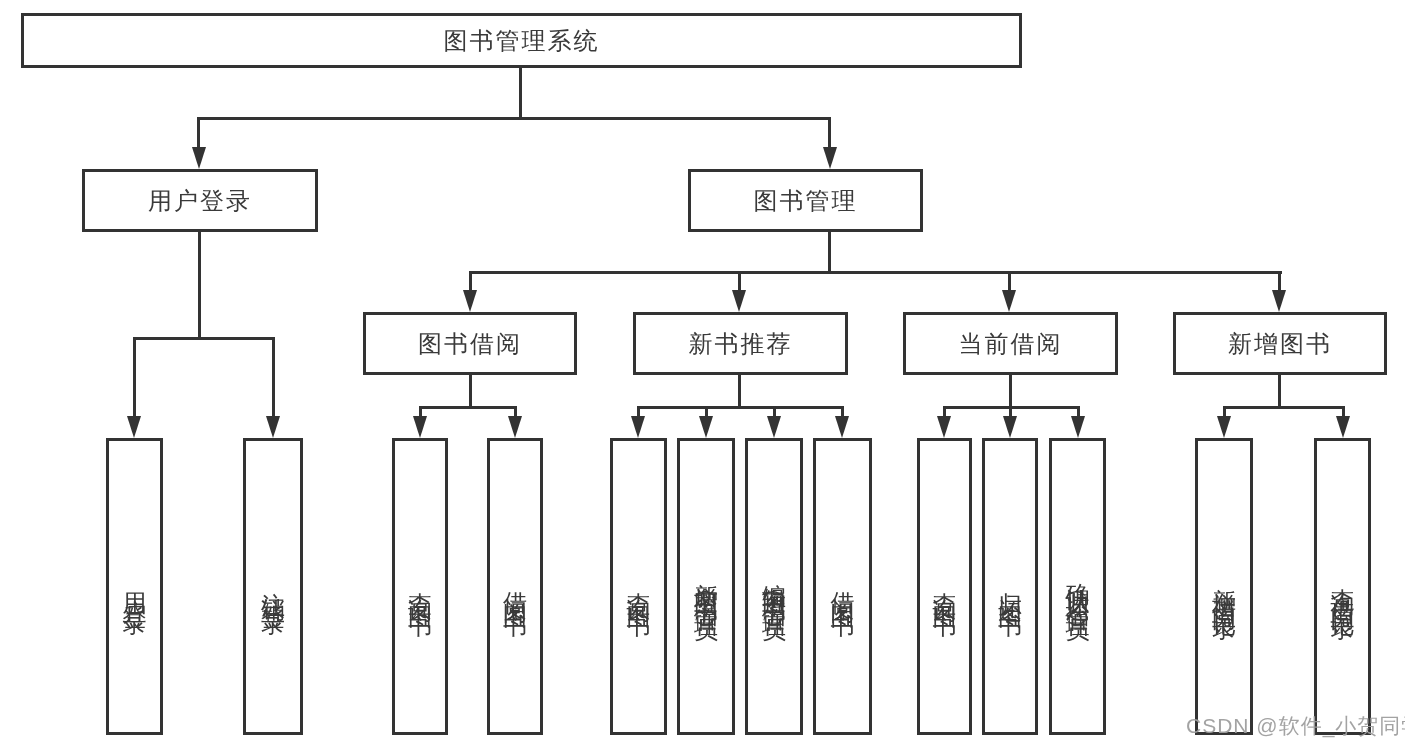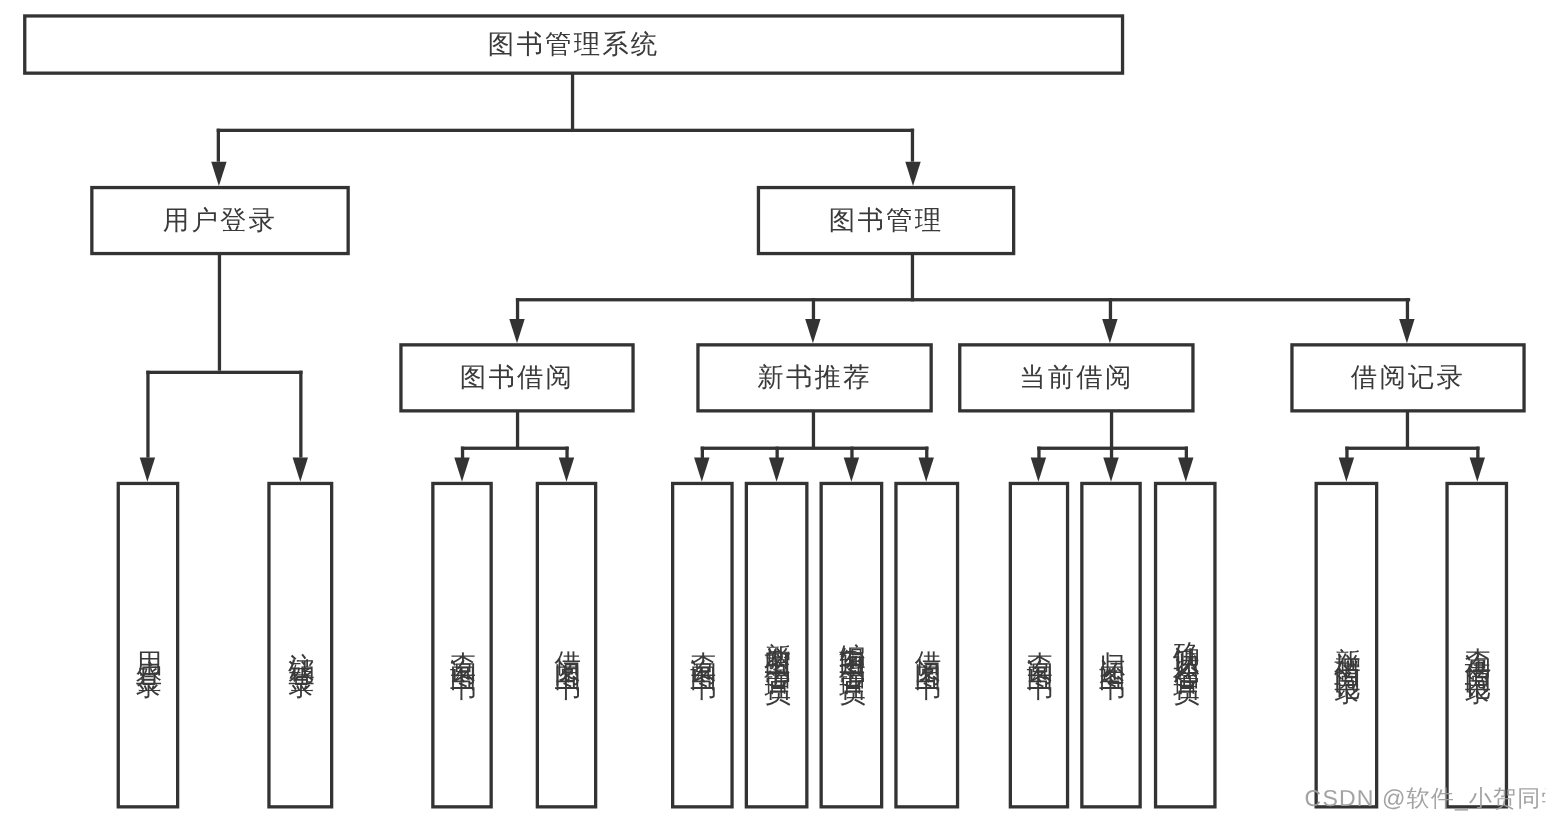--- a/index.html
+++ b/index.html
@@ -70,25 +70,25 @@
   <div class="node" style="left:688px;top:169px;width:235px;height:63px;">
     <span class="h-label">图书管理</span>
   </div>
 
   <div class="node" style="left:363px;top:312px;width:214px;height:63px;">
     <span class="h-label">图书借阅</span>
   </div>
   <div class="node" style="left:633px;top:312px;width:215px;height:63px;">
     <span class="h-label">新书推荐</span>
   </div>
-  <div class="node" style="left:871px;top:312px;width:215px;height:63px;">
+  <div class="node" style="left:903px;top:312px;width:215px;height:63px;">
     <span class="h-label">当前借阅</span>
   </div>
   <div class="node" style="left:1173px;top:312px;width:214px;height:63px;">
-    <span class="h-label">借阅记录</span>
+    <span class="h-label">新增图书</span>
   </div>
 
   <div class="node" style="left:106px;top:438px;width:57px;height:297px;">
     <span class="vt">用户登录</span>
   </div>
   <div class="node" style="left:243px;top:438px;width:60px;height:297px;">
     <span class="vt">注销登录</span>
   </div>
 
   <div class="node" style="left:392px;top:438px;width:56px;height:297px;">

